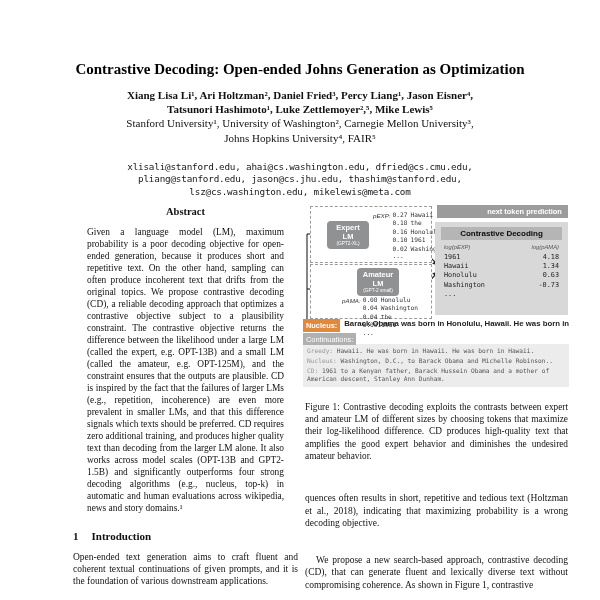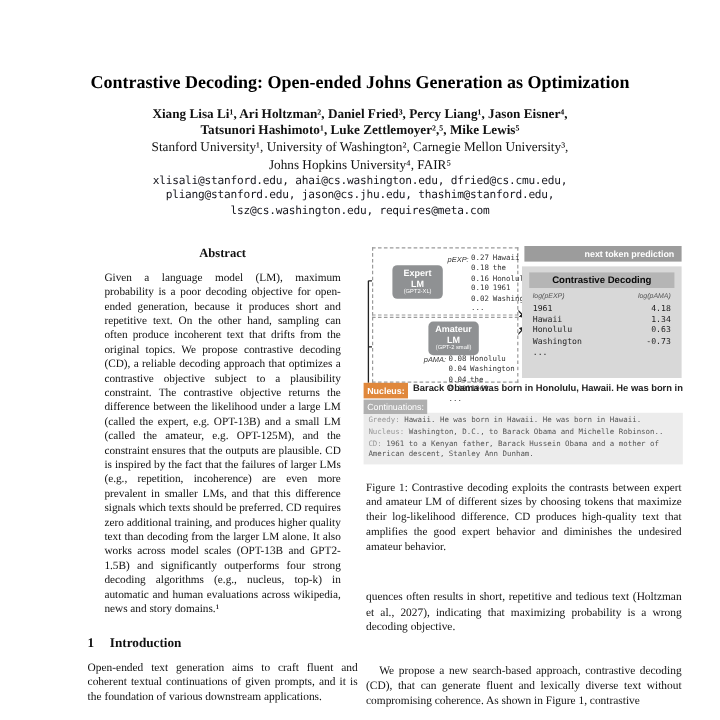--- a/index.html
+++ b/index.html
@@ -5,38 +5,38 @@
   * { margin:0; padding:0; box-sizing:border-box; }
   html,body { width:600px; height:600px; background:#fff; }
   .page { position:relative; width:600px; height:600px; background:#ffffff; overflow:hidden;
           font-family:"Liberation Serif", serif; color:#111; }
 
   
   .header { position:absolute; top:60px; left:0; width:600px; text-align:center; }
   .title { font-size:15px; font-weight:bold; line-height:1.25; color:#000; }
   .authors { margin-top:9px; font-size:11px; font-weight:bold; line-height:1.3; }
   .affils { font-size:11px; line-height:1.3; }
-  .emails { margin-top:0; font-family:"DejaVu Sans Mono", monospace; font-size:9.3px;
+  .emails { margin-top:16px; font-family:"DejaVu Sans Mono", monospace; font-size:9.3px;
             line-height:1.35; color:#16161e; letter-spacing:-0.2px; }
 
   
   .col-left { position:absolute; left:73px; top:206px; width:225px; }
   .abstract-heading { text-align:center; font-weight:bold; font-size:10.5px; }
   .abstract-body { margin:9px 14px 0 14px; font-size:9.4px; line-height:12px; text-align:justify; }
   .section-heading { margin-top:16px; font-size:11px; font-weight:bold; }
   .section-heading .sec-num { display:inline-block; margin-right:13px; }
   .intro-par { margin-top:9px; font-size:9.5px; line-height:12.2px; text-align:justify; }
 
   
   .fig-area { position:absolute; left:297px; top:200px; width:278px; height:197px;
               font-family:"Liberation Sans", sans-serif; }
   .fig-arrows { position:absolute; left:0; top:0; width:278px; height:197px; }
 
   .dashed-box { position:absolute; border:1px dashed #9a9a9a; background:#fff;
-                display:flex; align-items:flex-end; padding:3px 2px 2px 16px; }
+                display:flex; align-items:center; padding:3px 2px 2px 16px; }
   .dashed-expert { left:13px; top:6px; width:122px; height:57px; }
   .dashed-amateur { left:13px; top:64px; width:122px; height:55px;flex-direction:column; }
   .lm-box { background:#8f9193; color:#fff; border-radius:4px; text-align:center;
             width:42px; padding:3px 1px 2px; align-self:center; flex:none; }
   .lm-box .lm-name { font-size:7.5px; font-weight:bold; line-height:8.5px; }
   .lm-box .lm-model { font-size:4.8px; line-height:6px; white-space:nowrap; }
   .dist { margin-left:4px; display:flex; }
   .dist-label { font-size:6.2px; font-style:italic; color:#333; margin:1px 2px 0 0; white-space:nowrap; }
   .dist-rows { font-family:"DejaVu Sans Mono", monospace; font-size:6.2px; line-height:8.4px;
                color:#333; white-space:nowrap; }
@@ -88,21 +88,21 @@
       <div>Xiang Lisa Li¹, Ari Holtzman², Daniel Fried³, Percy Liang¹, Jason Eisner⁴,</div>
       <div>Tatsunori Hashimoto¹, Luke Zettlemoyer²,⁵, Mike Lewis⁵</div>
     </div>
     <div class="affils">
       <div>Stanford University¹, University of Washington², Carnegie Mellon University³,</div>
       <div>Johns Hopkins University⁴, FAIR⁵</div>
     </div>
     <div class="emails">
       <div>xlisali@stanford.edu, ahai@cs.washington.edu, dfried@cs.cmu.edu,</div>
       <div>pliang@stanford.edu, jason@cs.jhu.edu, thashim@stanford.edu,</div>
-      <div>lsz@cs.washington.edu, requires@meta.com</div>
+      <div>lsz@cs.washington.edu, mikelewis@meta.com</div>
     </div>
   </div>
 
   <div class="col-left">
     <div class="abstract-heading">Abstract</div>
     <div class="abstract-body">Given a language model (LM), maximum probability is a poor decoding objective for open-ended generation, because it produces short and repetitive text. On the other hand, sampling can often produce incoherent text that drifts from the original topics. We propose contrastive decoding (CD), a reliable decoding approach that optimizes a contrastive objective subject to a plausibility constraint. The contrastive objective returns the difference between the likelihood under a large LM (called the expert, e.g. OPT-13B) and a small LM (called the amateur, e.g. OPT-125M), and the constraint ensures that the outputs are plausible. CD is inspired by the fact that the failures of larger LMs (e.g., repetition, incoherence) are even more prevalent in smaller LMs, and that this difference signals which texts should be preferred. CD requires zero additional training, and produces higher quality text than decoding from the larger LM alone. It also works across model scales (OPT-13B and GPT2-1.5B) and significantly outperforms four strong decoding algorithms (e.g., nucleus, top-k) in automatic and human evaluations across wikipedia, news and story domains.¹</div>
     <div class="section-heading">
       <span class="sec-num">1</span><span>Introduction</span>
     </div>
     <div class="intro-par">Open-ended text generation aims to craft fluent and coherent textual continuations of given prompts, and it is the foundation of various downstream applications.</div>
@@ -215,17 +215,17 @@
 
         <div class="contin-entry"><span class="clabel">Nucleus:</span> <span class="ctext">Washington, D.C., to Barack Obama and Michelle Robinson..</span></div>
 
         <div class="contin-entry"><span class="clabel">CD:</span> <span class="ctext">1961 to a Kenyan father, Barack Hussein Obama and a mother of American descent, Stanley Ann Dunham.</span></div>
       </div>
   </div>
 
   <div class="fig-caption">Figure 1: Contrastive decoding exploits the contrasts between expert and amateur LM of different sizes by choosing tokens that maximize their log-likelihood difference. CD produces high-quality text that amplifies the good expert behavior and diminishes the undesired amateur behavior.</div>
 
   <div class="col-right-text">
-    <div class="body-par">quences often results in short, repetitive and tedious text (Holtzman et al., 2027), indicating that maximizing probability is a wrong decoding objective.</div>
+    <div class="body-par">quences often results in short, repetitive and tedious text (Holtzman et al., 2018), indicating that maximizing probability is a wrong decoding objective.</div>
     <div class="body-par indent">We propose a new search-based approach, contrastive decoding (CD), that can generate fluent and lexically diverse text without compromising coherence. As shown in Figure 1, contrastive</div>
   </div>
 
 </div>
 
 </body></html>

